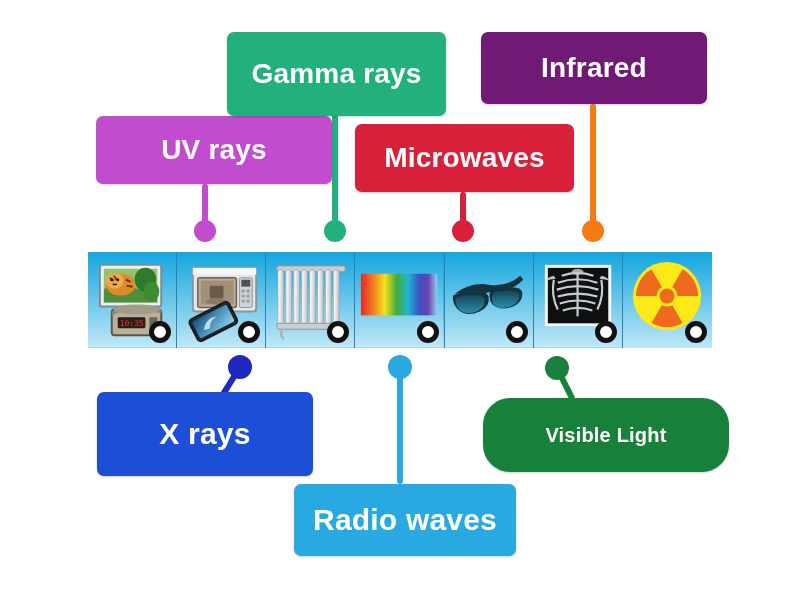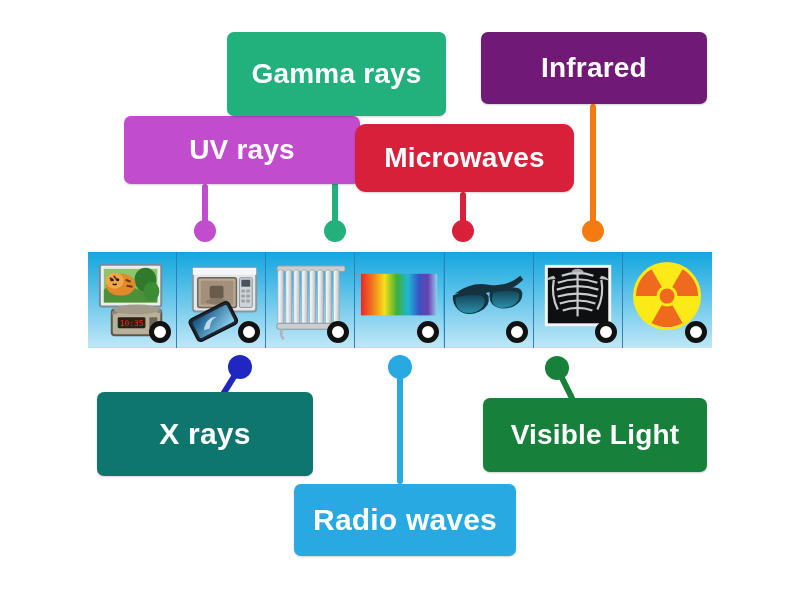--- a/index.html
+++ b/index.html
@@ -105,39 +105,39 @@
       <div class="dot" style="left: 582px; top: 220px; width: 22px; height: 22px; background: rgb(244, 123, 16);"></div>
       <div class="connector" style="left: 222px; top: 393px; width: 34.1321px; height: 6px; background: rgb(32, 39, 192); transform: rotate(-58.1726deg);"></div>
       <div class="dot" style="left: 228px; top: 355px; width: 24px; height: 24px; background: rgb(32, 39, 192);"></div>
       <div class="connector" style="left: 400px; top: 481px; width: 117px; height: 6px; background: rgb(41, 169, 225); transform: rotate(-90deg);"></div>
       <div class="dot" style="left: 388px; top: 355px; width: 24px; height: 24px; background: rgb(41, 169, 225);"></div>
       <div class="connector" style="left: 573px; top: 397px; width: 35.7771px; height: 6px; background: rgb(23, 128, 58); transform: rotate(-116.565deg);"></div>
       <div class="dot" style="left: 545px; top: 356px; width: 24px; height: 24px; background: rgb(23, 128, 58);"></div>
     </div>
 
   <div id="label-layer">
-      <div class="label-card" style="left: 96px; top: 116px; width: 236px; height: 68px; background: rgb(193, 76, 205); font-size: 28px; margin-left: 28px;">
+      <div class="label-card" style="left: 96px; top: 116px; width: 236px; height: 68px; background: rgb(193, 76, 205); font-size: 28px;">
         <span>UV rays</span>
       </div>
       <div class="label-card" style="left: 227px; top: 32px; width: 219px; height: 84px; background: rgb(34, 176, 125); font-size: 28px;">
         <span>Gamma rays</span>
       </div>
-      <div class="label-card" style="left: 355px; top: 124px; width: 219px; height: 68px; background: rgb(216, 32, 58); font-size: 28px; border-radius: 11px;">
+      <div class="label-card" style="left: 355px; top: 124px; width: 219px; height: 68px; background: rgb(216, 32, 58); font-size: 28px;">
         <span>Microwaves</span>
       </div>
       <div class="label-card" style="left: 481px; top: 32px; width: 226px; height: 72px; background: #701a75; font-size: 28px;">
         <span>Infrared</span>
       </div>
-      <div class="label-card" style="left: 97px; top: 392px; width: 216px; height: 84px; background: #0f766e; font-size: 30px;">
+      <div class="label-card" style="left: 97px; top: 392px; width: 216px; height: 84px; background: #1d4ed8; font-size: 30px;">
         <span>X rays</span>
       </div>
       <div class="label-card" style="left: 294px; top: 484px; width: 222px; height: 72px; background: rgb(41, 169, 225); font-size: 30px;">
         <span>Radio waves</span>
       </div>
-      <div class="label-card" style="left: 483px; top: 398px; width: 224px; height: 74px; background: rgb(23, 128, 58); font-size: 28px;">
+      <div class="label-card" style="left: 483px; top: 398px; width: 246px; height: 74px; background: rgb(23, 128, 58); font-size: 20px; border-radius: 27px;">
         <span>Visible Light</span>
       </div>
     </div>
 
   <div id="strip" style="left: 88px; top: 252px; width: 624px; height: 96px; background: rgb(20, 169, 224);">
       <div class="cell" style="border-right-color: rgb(47, 127, 184);">
         <div class="cell-art">
     <svg viewBox="0 0 89 96" xmlns="http://www.w3.org/2000/svg">
       <defs>
         <linearGradient id="tvsky" x1="0" y1="0" x2="0" y2="1">

